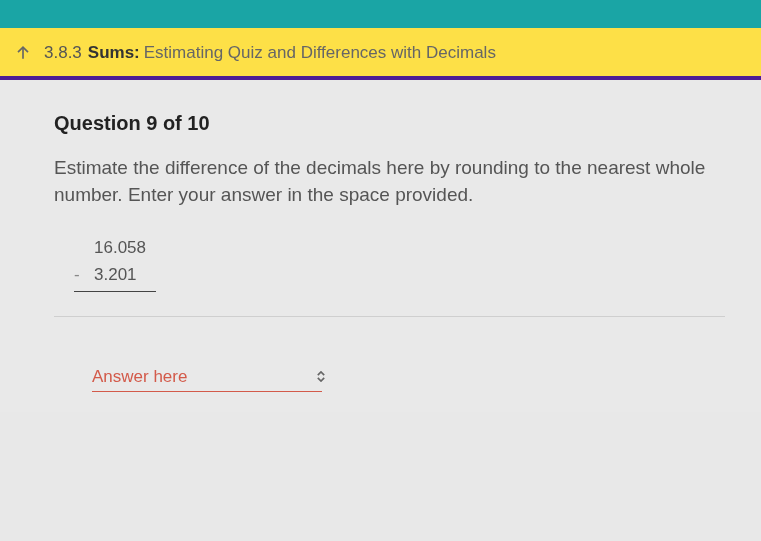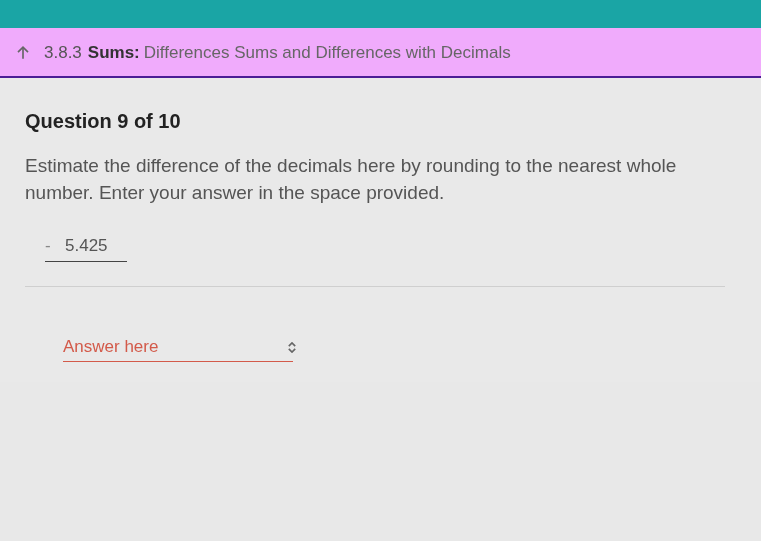--- a/index.html
+++ b/index.html
@@ -12,22 +12,22 @@
     }
     .teal-bar {
       height: 28px;
       background: #1aa5a5;
       width: 100%;
     }
     .header-row {
       display: flex;
       align-items: center;
       padding: 14px 12px 12px 12px;
-      border-bottom: 2px solid #4c1d95;
-      background: #f0abfc;
+      border-bottom: 4px solid #4c1d95;
+      background: #fde047;
     }
     .back-icon {
       display: inline-flex;
       align-items: center;
       justify-content: center;
       width: 22px;
       height: 22px;
       color: #555;
       margin-right: 10px;
     }
@@ -41,21 +41,21 @@
       color: #333;
       font-size: 17px;
       font-weight: bold;
       margin-right: 4px;
     }
     .quiz-title {
       color: #666;
       font-size: 17px;
     }
     .main {
-      padding: 32px 36px 20px 25px;
+      padding: 32px 36px 20px 54px;
       background: #e9e9e9;
     }
     .question-header {
       font-weight: bold;
       font-size: 20px;
       color: #222;
       margin-bottom: 20px;
     }
     .question-text {
       font-size: 19px;
@@ -129,31 +129,35 @@
 
 <div class="header-row">
   <span class="back-icon">
     <svg viewBox="0 0 24 24" width="20" height="20">
       <path d="M12 19 L12 5"></path>
       <path d="M6 11 L12 5 L18 11"></path>
     </svg>
   </span>
   <span class="breadcrumb-number">3.8.3</span>
   <span class="quiz-label">Sums:</span>
-  <span class="quiz-title">Differences Sums and Differences with Decimals</span>
+  <span class="quiz-title">Estimating Quiz and Differences with Decimals</span>
 </div>
 
 <div class="main">
   <div class="question-header">Question 9 of 10</div>
   <div class="question-text">Estimate the difference of the decimals here by rounding to the nearest whole number. Enter your answer in the space provided.</div>
 
   <div class="subtraction-block">
     <div class="sub-row">
+      <span class="minus-sign"></span>
+      <span class="number-col">16.058</span>
+    </div>
+    <div class="sub-row">
       <span class="minus-sign">-</span>
-      <span class="number-col">5.425</span>
+      <span class="number-col">3.201</span>
     </div>
     <div class="sub-rule"></div>
   </div>
 
   <hr class="divider">
 
   <div class="answer-area">
     <div class="answer-input-wrap">
       <input type="text" class="answer-input" placeholder="Answer here" style="">
       <span class="stepper">

